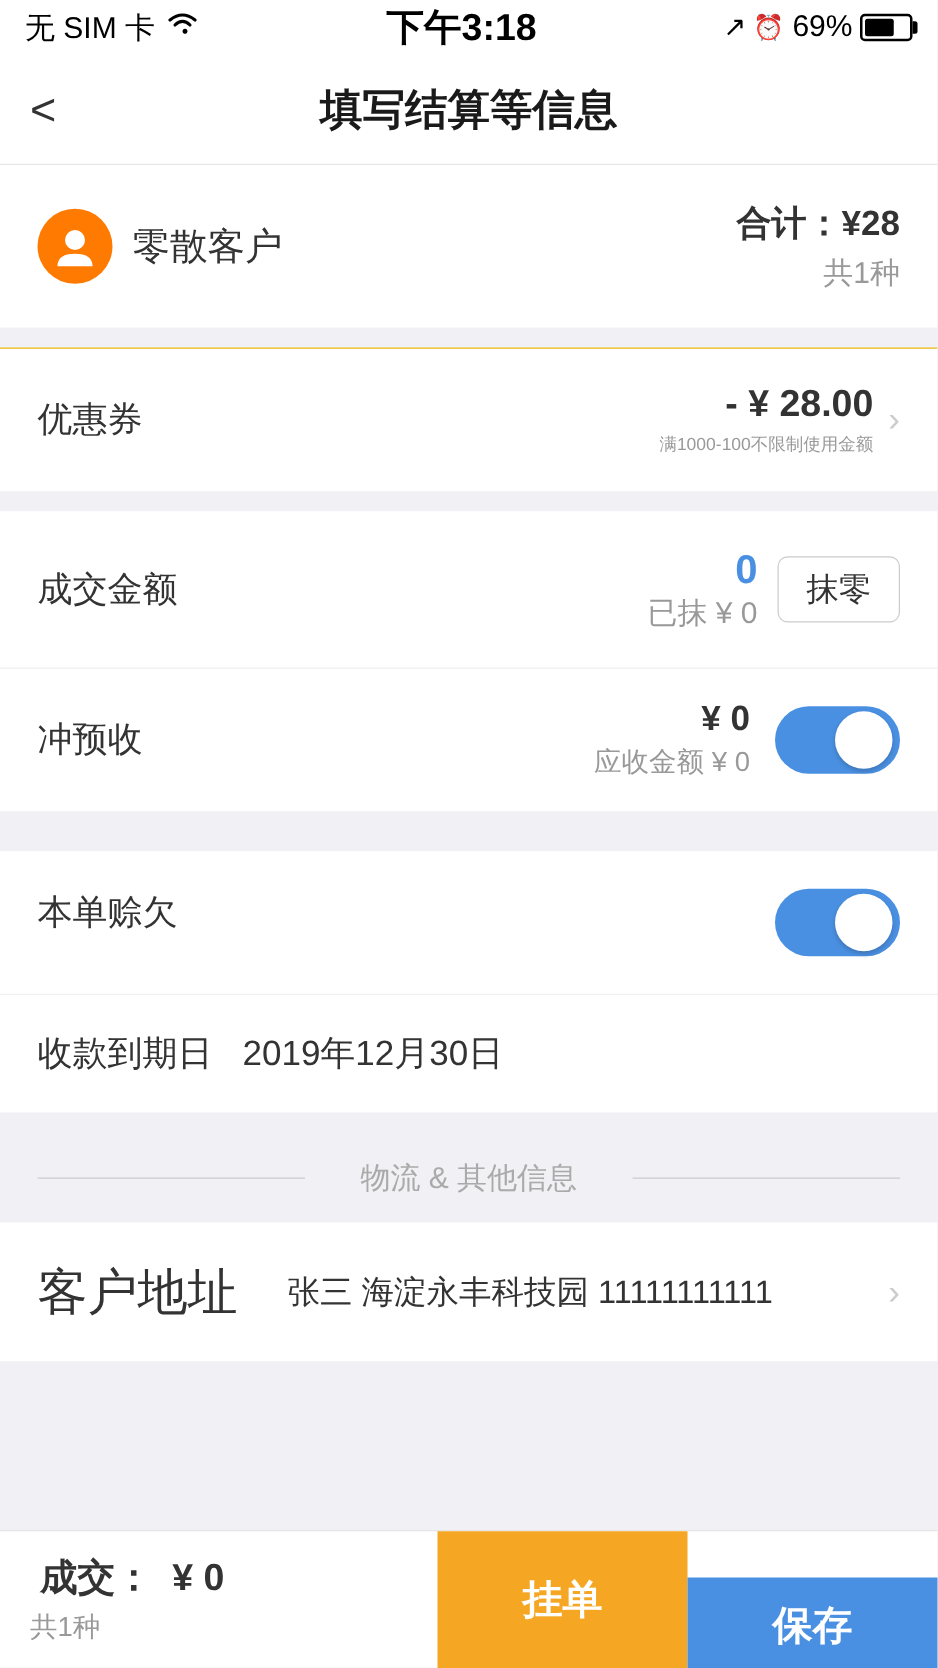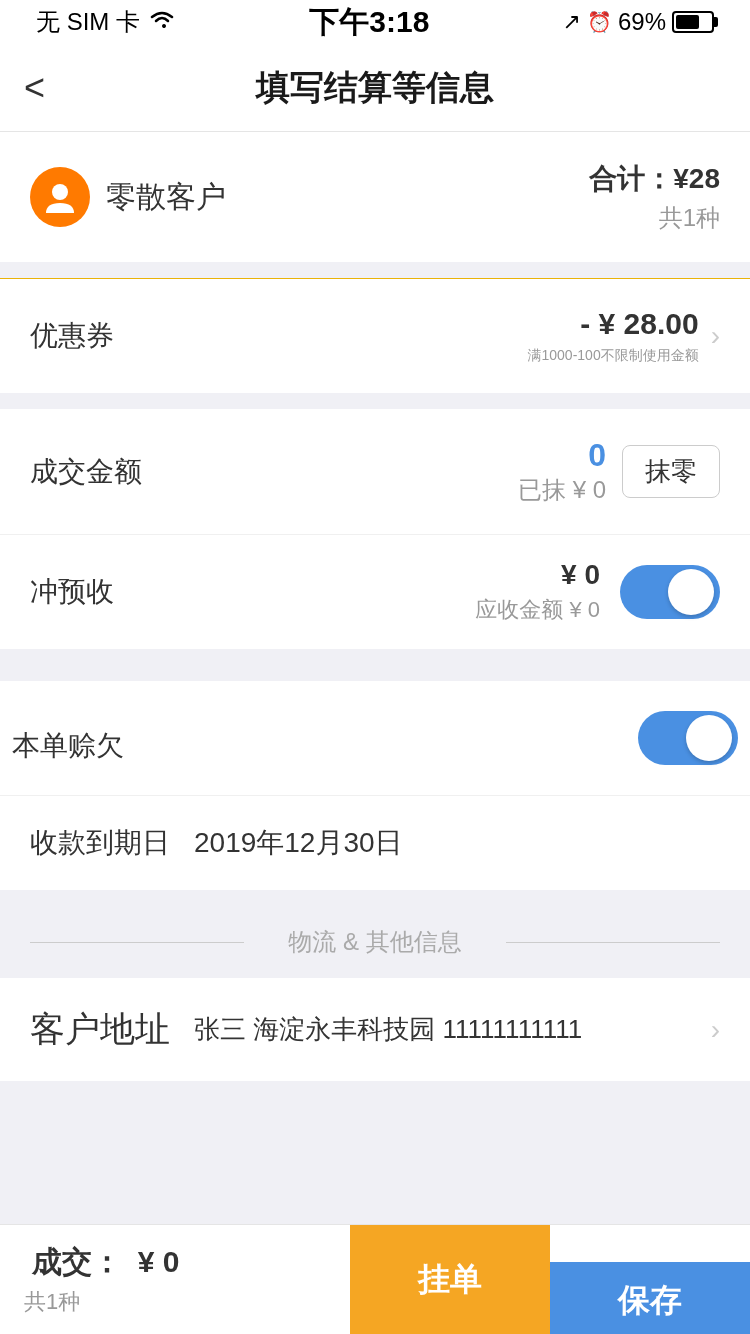--- a/index.html
+++ b/index.html
@@ -14,21 +14,21 @@
       position: relative;
     }
 
     
     .status-bar {
       height: 44px;
       background: #fff;
       display: flex;
       align-items: center;
       justify-content: space-between;
-      padding: 0 36px;
+      padding: 0 20px;
       font-size: 24px;
       color: #000;
     }
     .status-left { display: flex; align-items: center; gap: 8px; }
     .status-center { font-size: 30px; font-weight: 600; }
     .status-right { display: flex; align-items: center; gap: 6px; font-size: 24px; }
     .battery {
       width: 42px; height: 22px; border: 2px solid #000; border-radius: 4px;
       position: relative; display: flex; align-items: center; padding: 2px;
     }
@@ -133,22 +133,22 @@
     }
     .toggle-knob {
       width: 46px; height: 46px; border-radius: 50%;
       background: #fff;
       box-shadow: 0 2px 4px rgba(0,0,0,0.2);
     }
 
     
     .credit-section { background: #fff; margin-bottom: 16px; }
     .credit-row {
-      display: flex; align-items: flex-end; justify-content: space-between;
-      padding: 30px 12px;
+      display: flex; align-items: flex-start; justify-content: space-between;
+      padding: 30px 30px;
     }
 
     
     .date-row {
       display: flex; align-items: center;
       padding: 28px 30px;
       border-top: 1px solid #f0f0f0;
     }
     .date-label { font-size: 28px; color: #333; margin-right: 24px; }
     .date-value { font-size: 28px; color: #333; }
@@ -165,21 +165,21 @@
       flex: 1; height: 1px; background: #ccc;
     }
     .divider-text { font-size: 24px; color: #aaa; padding: 0 20px; }
 
     
     .address-section { background: #fff; margin-top: 0; margin-bottom: 16px; }
     .address-row {
       display: flex; align-items: center; justify-content: space-between;
       padding: 28px 30px;
     }
-    .address-label { font-size: 35px; color: #333; flex-shrink: 0; margin-right: 24px; }
+    .address-label { font-size: 40px; color: #333; flex-shrink: 0; margin-right: 40px; }
     .address-value { font-size: 26px; color: #333; flex: 1; }
 
     
     .bottom-bar {
       position: fixed;
       bottom: 0; left: 0;
       width: 750px;
       height: 110px;
       background: #fff;
       display: flex;

